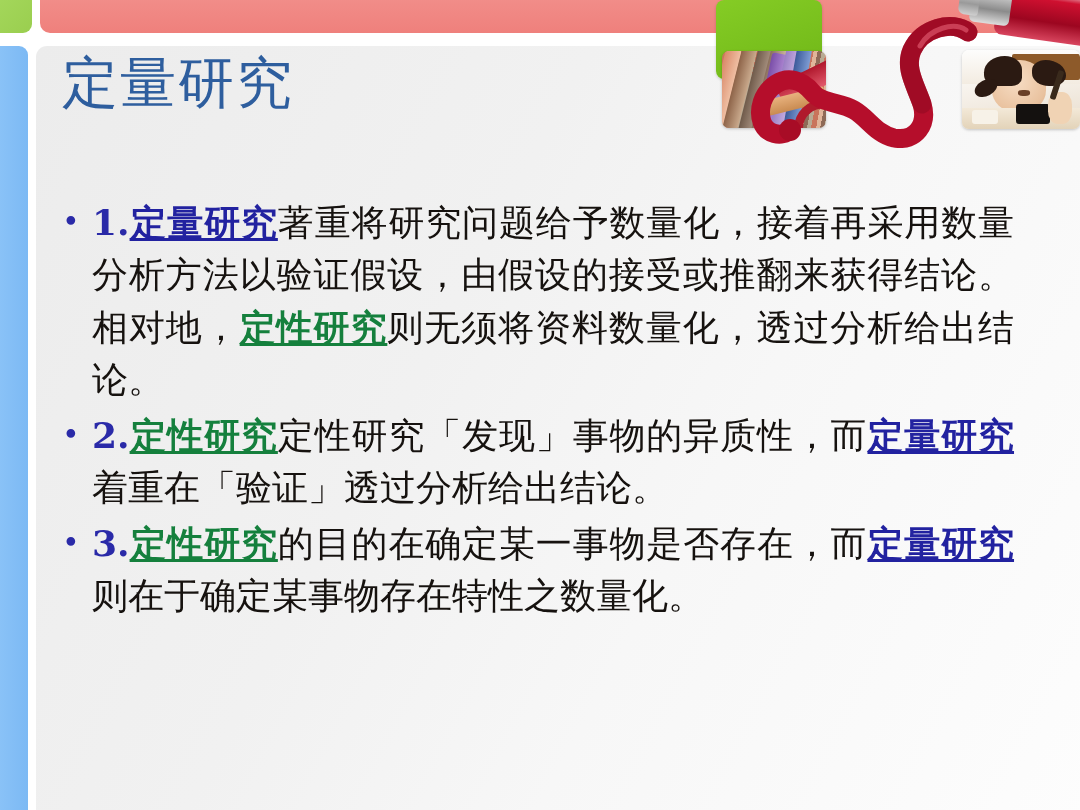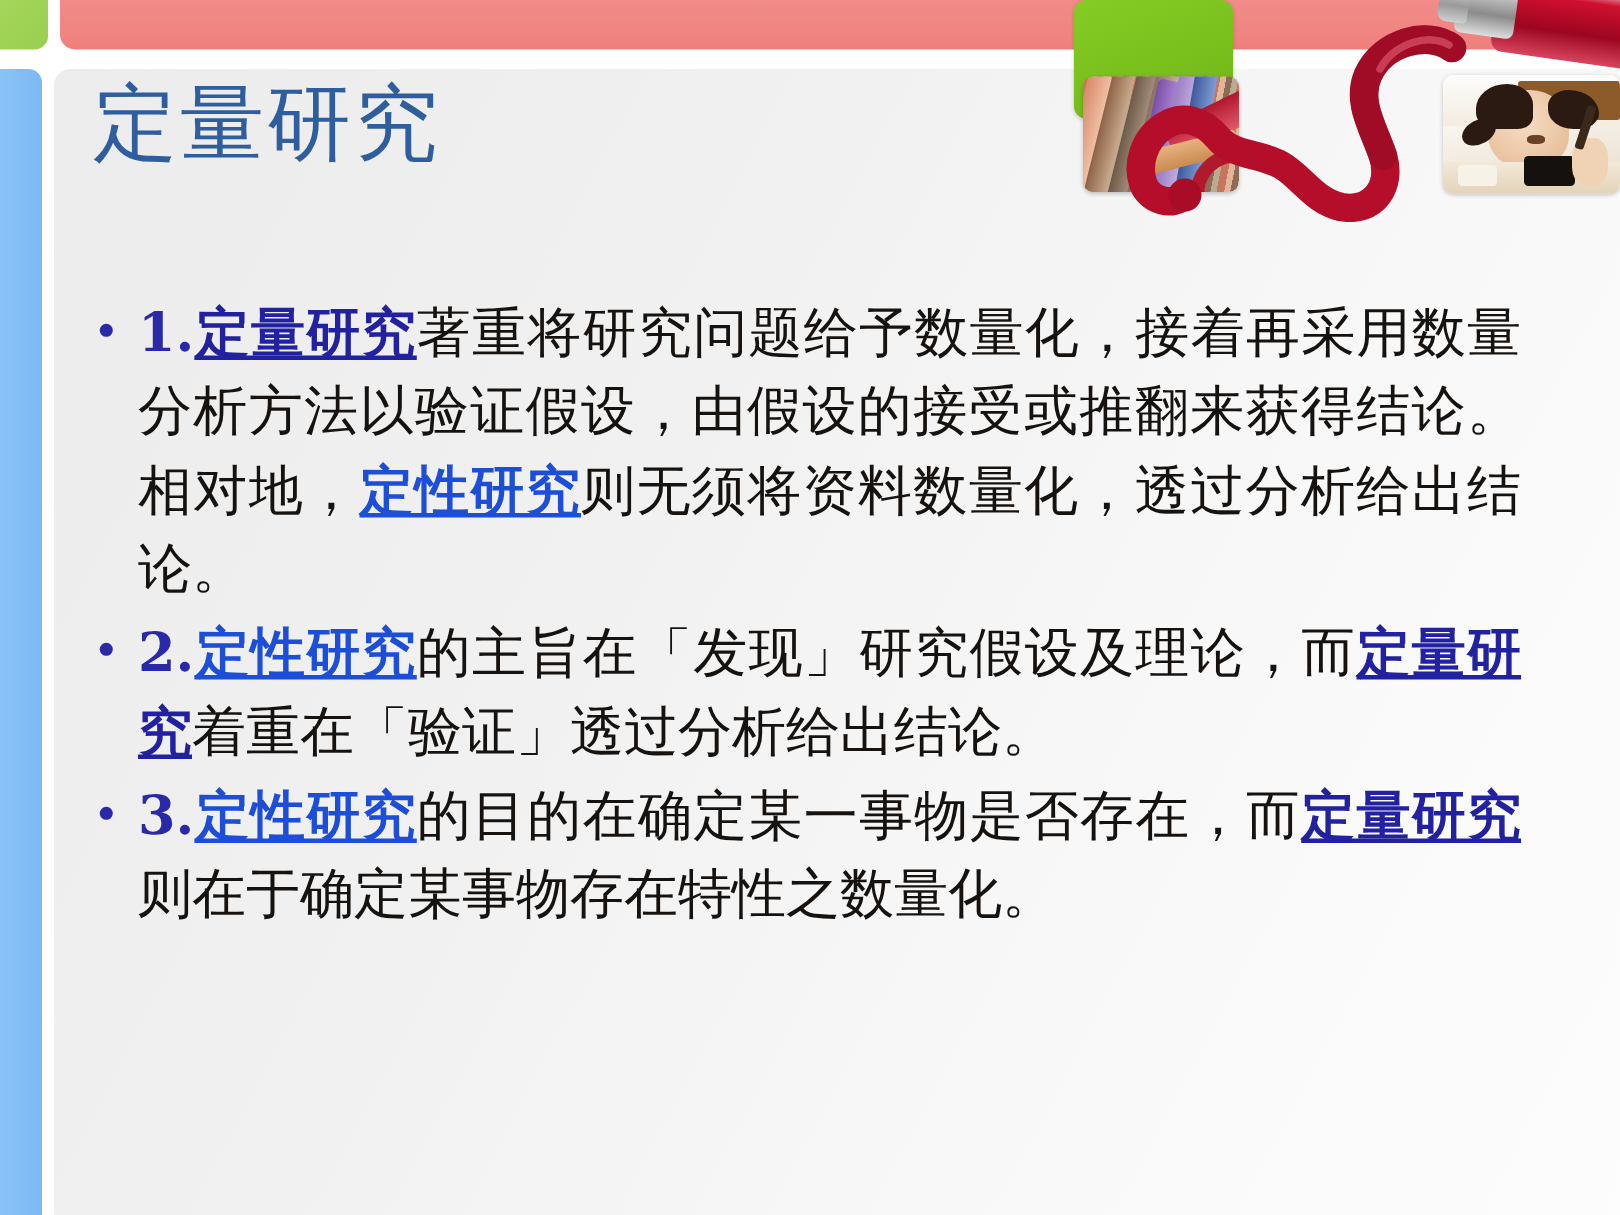--- a/index.html
+++ b/index.html
@@ -201,21 +201,21 @@
     color: #2A2AA8;
     font-weight: bold;
   }
   .kw-blue {
     color: #2222A0;
     font-weight: bold;
     text-decoration: underline;
     text-underline-offset: 3px;
   }
   .kw-red {
-    color: #1d4ed8;
+    color: #15803d;
     font-weight: bold;
     text-decoration: underline;
     text-underline-offset: 3px;
   }
 </style>
 </head>
 <body>
 
 <div id="slide">
 
@@ -285,21 +285,21 @@
 
   <div class="body">
 
     <div class="bullet-row">
       <div class="bullet-dot">•</div>
       <div class="bullet-text"><span class="num">1.</span><span class="kw-blue">定量研究</span><span>著重将研究问题给予数量化，接着再采用数量分析方法以验证假设，由假设的接受或推翻来获得结论。相对地，</span><span class="kw-red">定性研究</span><span>则无须将资料数量化，透过分析给出结论。</span></div>
     </div>
 
     <div class="bullet-row">
       <div class="bullet-dot">•</div>
-      <div class="bullet-text"><span class="num">2.</span><span class="kw-red">定性研究</span><span>的主旨在「发现」研究假设及理论，而</span><span class="kw-blue">定量研究</span><span>着重在「验证」透过分析给出结论。</span></div>
+      <div class="bullet-text"><span class="num">2.</span><span class="kw-red">定性研究</span><span>定性研究「发现」事物的异质性，而</span><span class="kw-blue">定量研究</span><span>着重在「验证」透过分析给出结论。</span></div>
     </div>
 
     <div class="bullet-row">
       <div class="bullet-dot">•</div>
       <div class="bullet-text"><span class="num">3.</span><span class="kw-red">定性研究</span><span>的目的在确定某一事物是否存在，而</span><span class="kw-blue">定量研究</span><span>则在于确定某事物存在特性之数量化。</span></div>
     </div>
 
   </div>
 
 </div>

